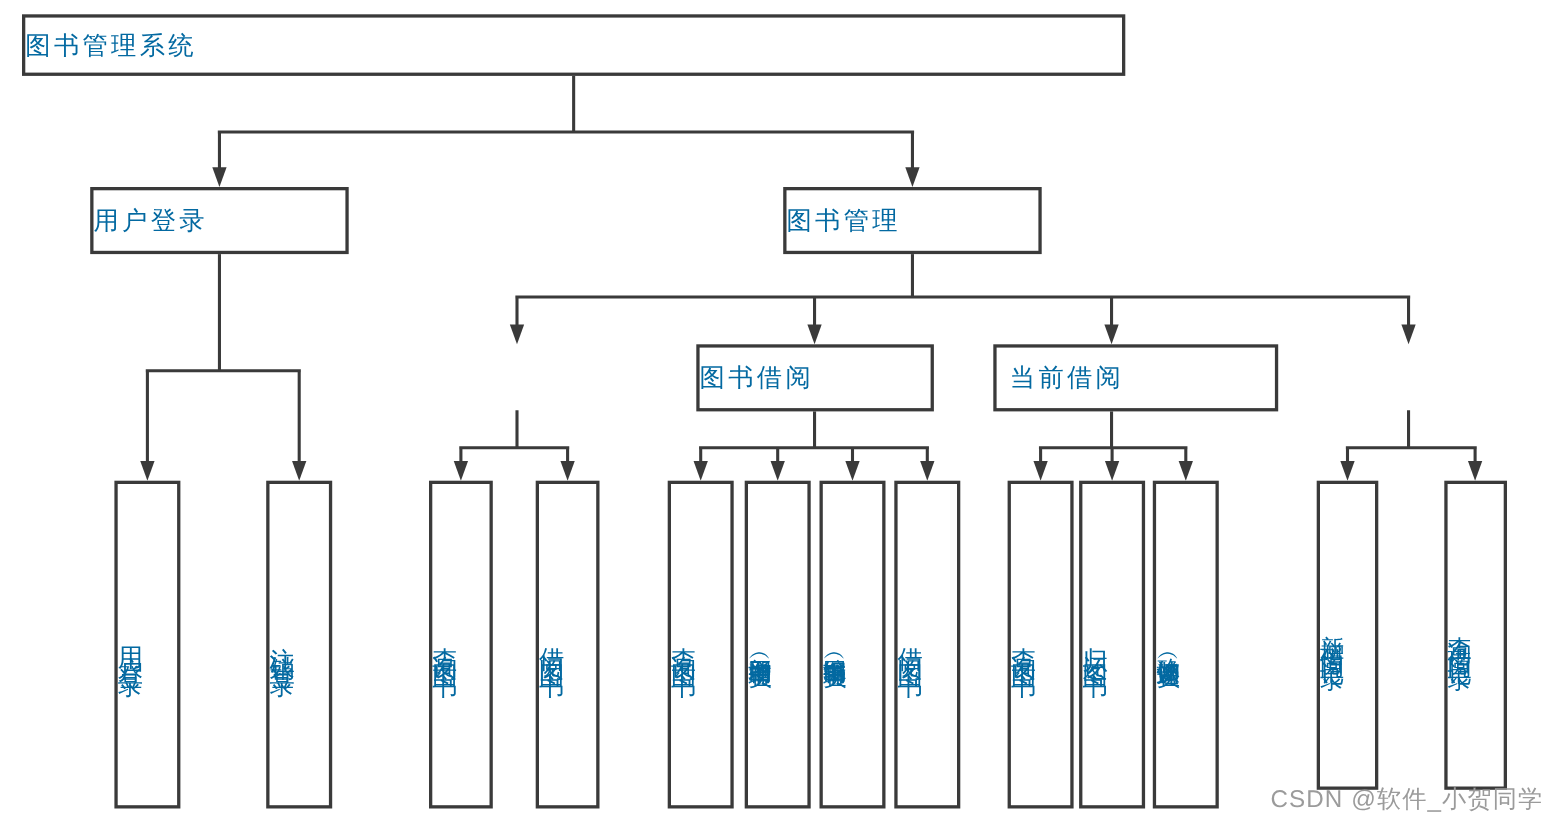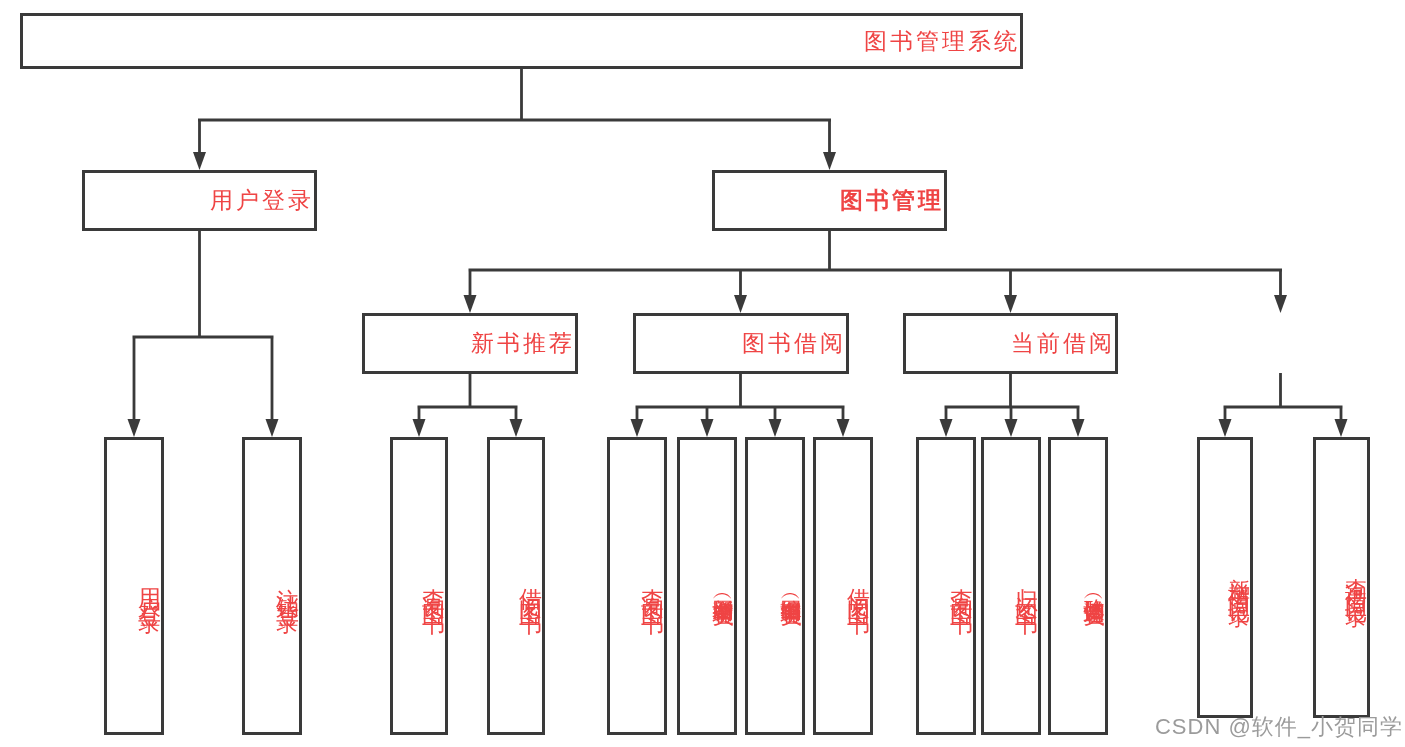--- a/index.html
+++ b/index.html
@@ -3,22 +3,22 @@
 <meta charset="utf-8">
 <style>
   html,body { margin:0; padding:0; background:#ffffff; }
   .stage {
     position:relative; width:1405px; height:747px; background:#ffffff;
     font-family:"Liberation Sans", sans-serif; overflow:hidden;
   }
   svg.connectors { position:absolute; left:0; top:0; z-index:1; }
   .box {
     position:absolute; background:#ffffff; border:3px solid #3a3a3a;
-    box-sizing:border-box; display:flex; align-items:center; justify-content:flex-end;
-    color:#ef4444; z-index:2;
+    box-sizing:border-box; display:flex; align-items:center; justify-content:flex-start;
+    color:#0369a1; z-index:2;
   }
   .hbox span { font-size:23px; letter-spacing:3px; white-space:nowrap; }
   .vbox span {
     writing-mode:vertical-rl; text-orientation:mixed;
     font-size:23px; letter-spacing:8px; line-height:1;
   }
   .vbox.mid span  { font-size:22px; letter-spacing:6px; }
   .vbox.long span { font-size:21px; letter-spacing:1px; }
   .watermark {
     position:absolute; right:2px; top:712px; z-index:5;
@@ -70,31 +70,28 @@
     </g>
   </svg>
 
   <div class="box hbox" style="left:20px; top:13px; width:1003px; height:56px;">
     <span>图书管理系统</span>
   </div>
 
   <div class="box hbox" style="left:82px; top:170px; width:235px; height:61px;">
     <span>用户登录</span>
   </div>
-  <div class="box hbox" style="left:712px; top:170px; width:235px; height:61px;font-weight:bold;">
+  <div class="box hbox" style="left:712px; top:170px; width:235px; height:61px;">
     <span>图书管理</span>
   </div>
 
-  <div class="box hbox" style="left:362px; top:313px; width:216px; height:61px;">
-    <span>新书推荐</span>
-  </div>
   <div class="box hbox" style="left:633px; top:313px; width:216px; height:61px;">
     <span>图书借阅</span>
   </div>
-  <div class="box hbox" style="left:903px; top:313px; width:215px; height:61px;">
+  <div class="box hbox" style="left:903px; top:313px; width:259px; height:61px;padding-left:12px;">
     <span>当前借阅</span>
   </div>
 
   <div class="box vbox" style="left:104px; top:437px; width:60px; height:298px;">
     <span>用户登录</span>
   </div>
   <div class="box vbox" style="left:242px; top:437px; width:60px; height:298px;">
     <span>注销登录</span>
   </div>
 

